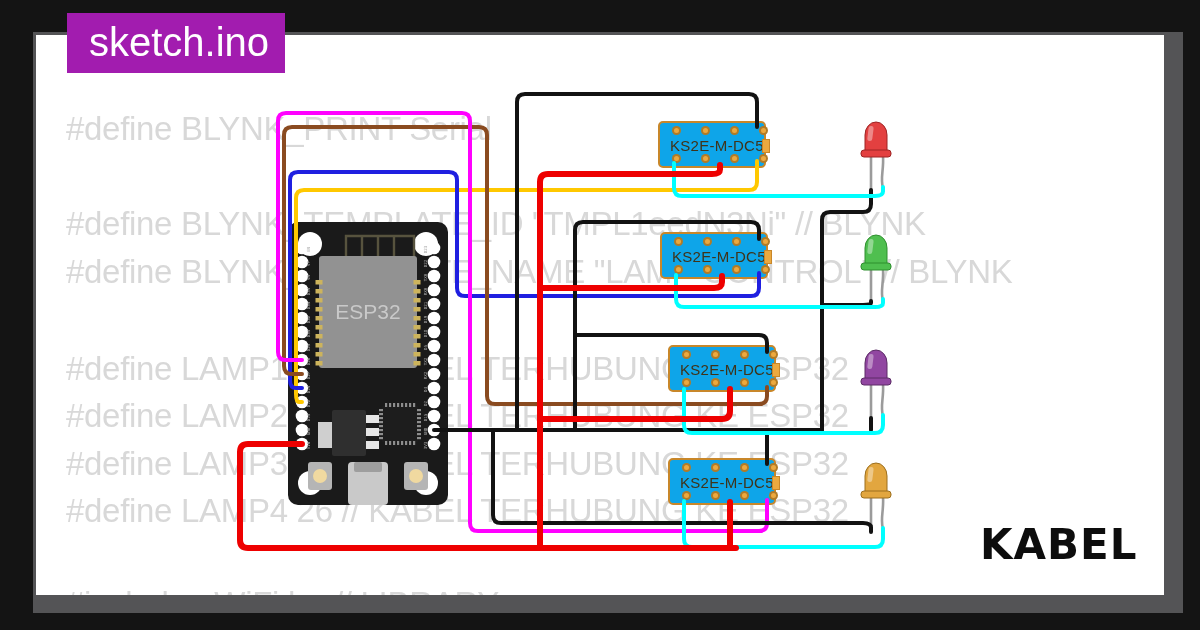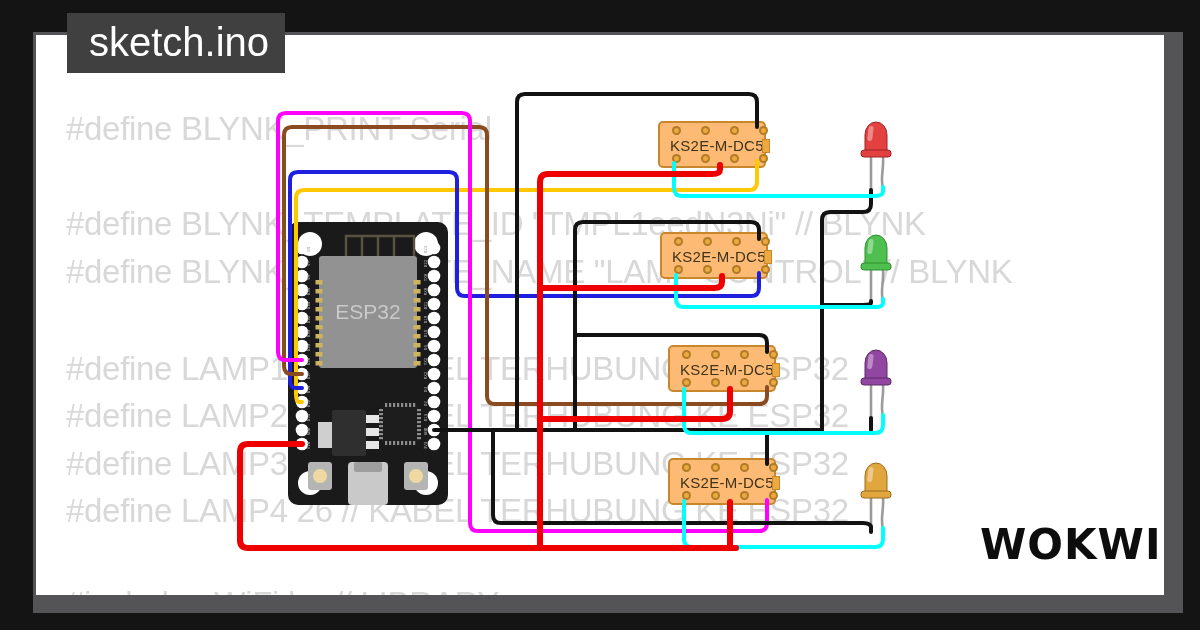--- a/index.html
+++ b/index.html
@@ -1,28 +1,28 @@
 <!DOCTYPE html>
 <html><head>
 <meta charset="utf-8">
 <style>
   html,body{margin:0;padding:0;}
   body{width:1200px;height:630px;background:#141414;overflow:hidden;position:relative;
        font-family:"Liberation Sans",sans-serif;}
   .shadow{position:absolute;left:33px;top:32px;width:1150px;height:581px;background:#545456;}
   .card{position:absolute;left:36px;top:35px;width:1128px;height:560px;background:#ffffff;overflow:hidden;}
-  .tab{position:absolute;left:67px;top:13px;width:218px;height:60px;background:#404040;z-index:40;}
+  .tab{position:absolute;left:67px;top:13px;width:218px;height:60px;background:#a21caf;z-index:40;}
   .tab span{display:block;padding-left:22px;line-height:58px;font-size:40px;color:#ffffff;}
   .code-line{position:absolute;left:30px;font-size:33px;color:#d8d8d8;letter-spacing:-0.3px;
              white-space:pre;z-index:1;}
   .cl0{top:75px}.cl1{top:170px}.cl2{top:218px}.cl3{top:315px}
   .cl4{top:362px}.cl5{top:410px}.cl6{top:457px}.cl7{top:550px}
   #wires{position:absolute;left:0;top:0;width:1128px;height:560px;z-index:20;pointer-events:none;}
   .board{position:absolute;left:252px;top:187px;width:160px;height:353px;z-index:10;}
-  .relay{position:absolute;width:108px;height:47px;background:#fdba74;border:2px solid #c8872a;
+  .relay{position:absolute;width:108px;height:47px;background:#0ea5e9;border:2px solid #c8872a;
          border-radius:5px;box-sizing:border-box;z-index:10;}
   .relay .lbl{position:absolute;left:10px;top:50%;transform:translateY(-50%);
               font-size:15px;color:#3f3319;letter-spacing:0.3px;}
   .relay .pin{position:absolute;width:9px;height:9px;border-radius:50%;
               border:2px solid rgba(130,85,20,.55);background:#eca93f;box-sizing:border-box;}
   .relay::after{content:"";position:absolute;right:-6px;top:16px;width:6px;height:12px;
                 background:#eca93f;border:1px solid #c8872a;}
   .r1{left:622px;top:86px}.r2{left:624px;top:197px}.r3{left:632px;top:310px}.r4{left:632px;top:423px}
   .led{position:absolute;width:36px;height:82px;z-index:10;}
   .led1{left:822px;top:79px}.led2{left:822px;top:192px}.led3{left:822px;top:307px}.led4{left:822px;top:420px}
@@ -285,18 +285,18 @@
       <path d="M640 240 L640 264 Q640 272 648 272 L839 272 Q847 272 847 268 L847 264" fill="none" stroke="#00ffff" stroke-width="4" stroke-linecap="round" stroke-linejoin="round"></path>
       <path d="M648 354 L648 390 Q648 398 656 398 L839 398 Q847 398 847 390 L847 380" fill="none" stroke="#00ffff" stroke-width="4" stroke-linecap="round" stroke-linejoin="round"></path>
       <path d="M648 466 L648 504 Q648 512 656 512 L839 512 Q847 512 847 504 L847 493" fill="none" stroke="#00ffff" stroke-width="4" stroke-linecap="round" stroke-linejoin="round"></path>
       <path d="M266 409 L212 409 Q204 409 204 417 L204 505 Q204 513 212 513 L700 513" fill="none" stroke="#ee0000" stroke-width="6" stroke-linecap="round" stroke-linejoin="round"></path>
       <path d="M504 513 L504 147 Q504 139 512 139 L676 139 Q684 139 684 134.5 L684 130" fill="none" stroke="#ee0000" stroke-width="6" stroke-linecap="round" stroke-linejoin="round"></path>
       <path d="M504 253 L678 253 Q686 253 686 247 L686 241" fill="none" stroke="#ee0000" stroke-width="6" stroke-linecap="round" stroke-linejoin="round"></path>
       <path d="M504 384 L686 384 Q694 384 694 376 L694 354" fill="none" stroke="#ee0000" stroke-width="6" stroke-linecap="round" stroke-linejoin="round"></path>
       <path d="M694 513 L694 467" fill="none" stroke="#ee0000" stroke-width="6" stroke-linecap="round" stroke-linejoin="round"></path>
     </svg>
 
-  <div class="logo">WOKWI</div>
+  <div class="logo">KABEL</div>
 </div>
 
 <div class="tab">
   <span>sketch.ino</span>
 </div>
 
 </body></html>

